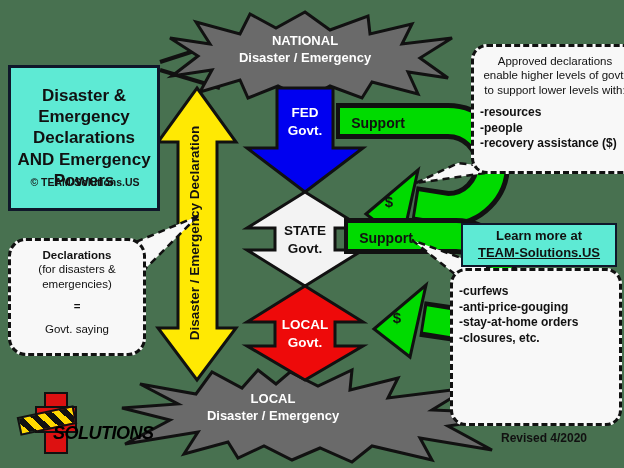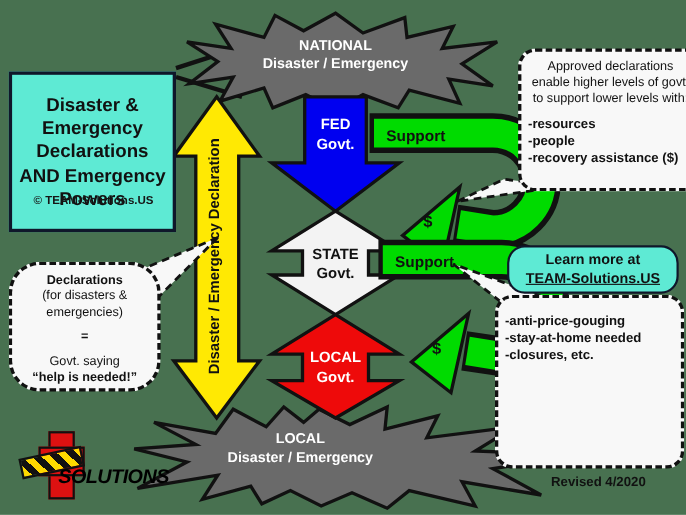--- a/index.html
+++ b/index.html
@@ -10,21 +10,21 @@
   .white{color:#fff;}
   .panel{position:absolute;background:#5eead4;border:3px solid #0f172a;box-sizing:border-box;margin-top:40px;}
   #title-box{left:8px;top:25px;width:152px;height:146px;display:flex;align-items:center;
              justify-content:center;text-align:center;font-weight:bold;font-size:17px;line-height:1.24;padding:2px;}
   #copyright{left:6px;top:176px;width:158px;font-size:10.5px;color:#161616;}
   .bubble{position:absolute;background:#f8f8f8;border:3px dashed #111;border-radius:16px;
           box-sizing:border-box;padding:7px 6px;font-size:11.5px;line-height:1.25;text-align:center;}
   .bubble .items{text-align:left;font-weight:bold;font-size:12px;margin-top:8px;line-height:1.3;}
   .b{font-weight:bold;}
   #learn-more{left:461px;top:183px;width:156px;height:44px;border-width:2.5px;display:flex;flex-direction:column;
-              align-items:center;justify-content:center;font-size:13px;font-weight:bold;line-height:1.3;border-radius:16px;}
+              align-items:center;justify-content:center;font-size:13px;font-weight:bold;line-height:1.3;}
   #learn-link{text-decoration:underline;}
   #rot-label{left:52px;top:222px;width:290px;height:22px;transform:rotate(-90deg);font-size:13.5px;}
   #logo{position:absolute;left:20px;top:386px;width:112px;height:80px;}
   #logo .cv{position:absolute;left:24px;top:6px;width:20px;height:58px;background:#dd1111;border:2px solid #111;}
   #logo .ch{position:absolute;left:15px;top:20px;width:38px;height:23px;background:#dd1111;border:2px solid #111;}
   #logo .hz{position:absolute;left:-2px;top:25px;width:54px;height:15px;border:2px solid #111;
             background:repeating-linear-gradient(55deg,#ffd900 0 6px,#111 6px 12px);transform:rotate(-12deg);}
   #logo .team{position:absolute;left:30px;top:5px;font-size:27px;font-weight:bold;font-style:italic;color:#e01010;
               letter-spacing:-1px;text-shadow:-2px 0 #111,2px 0 #111,0 -2px #111,0 2px #111,-1px -1px #111,1px 1px #111,1px -1px #111,-1px 1px #111;}
   #logo .sol{position:absolute;left:33px;top:37px;font-size:18px;font-weight:bold;font-style:italic;color:#000000;letter-spacing:-0.5px;}
@@ -103,32 +103,32 @@
       <div>-people</div>
       <div>-recovery assistance ($)</div>
     </div>
   </div>
 
   <div class="panel" id="learn-more">
     <div>Learn more at</div>
     <div id="learn-link">TEAM-Solutions.US</div>
   </div>
 
-  <div class="bubble" style="left:8px;top:238px;width:138px;height:118px;border-radius:28px;font-size:11.5px;">
+  <div class="bubble" style="left:8px;top:238px;width:138px;height:118px;border-radius:18px;font-size:11.5px;">
     <div class="b">Declarations</div>
     <div>(for disasters &amp; emergencies)</div>
     <div class="b" style="margin:8px 0;">=</div>
     <div>Govt. saying</div>
-    <div class="b">“help is needed!”</div>
   </div>
 
   <div class="bubble" style="left:450px;top:268px;width:172px;height:158px;">
     <div class="items" style="margin-top:6px;">
+      <div>-curfews</div>
       <div>-anti-price-gouging</div>
-      <div>-stay-at-home needed</div>
+      <div>-stay-at-home orders</div>
       <div>-closures, etc.</div>
     </div>
   </div>
 
   <div id="logo">
     <div class="cv"></div>
     <div class="ch"></div>
     <div class="hz"></div>
     <div class="sol">SOLUTIONS</div>
   </div>

